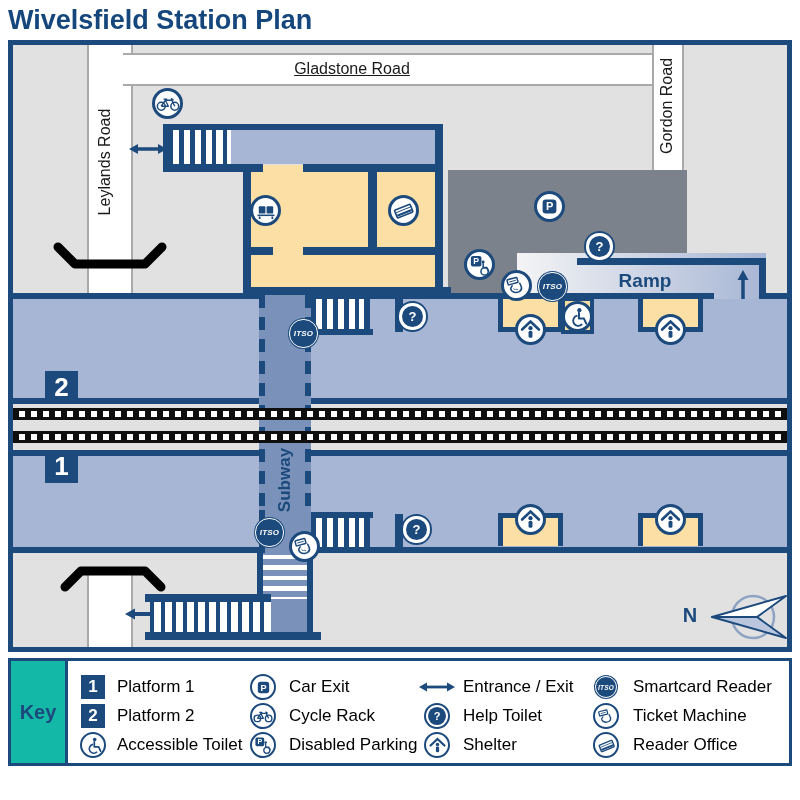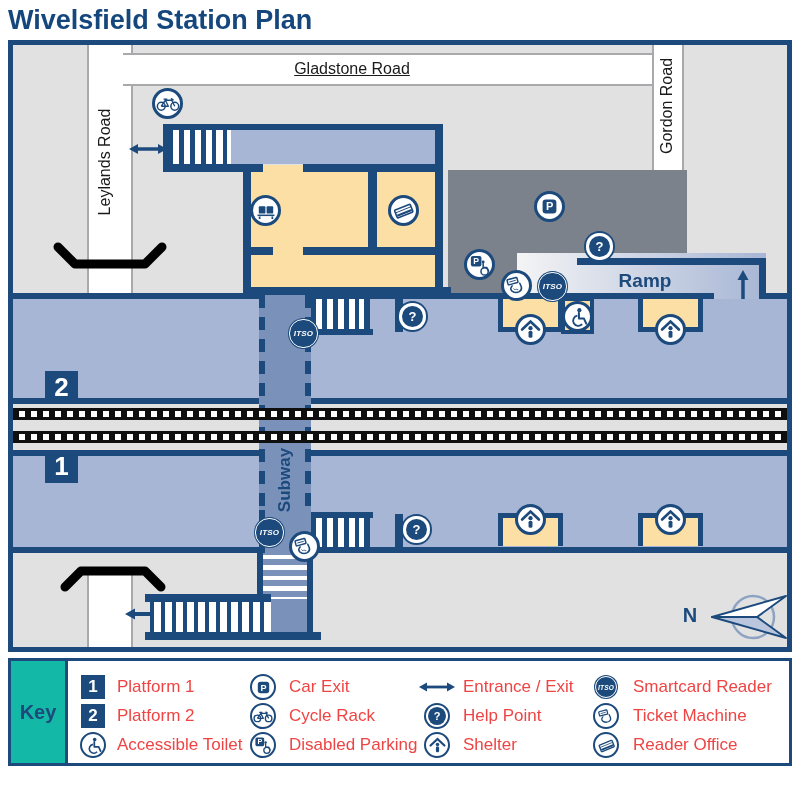--- a/index.html
+++ b/index.html
@@ -24,21 +24,21 @@
   .i26{width:26px;height:26px;border-width:2.5px;}
   .itso{background:var(--db);border-radius:50%;display:flex;align-items:center;justify-content:center;}
   .itso .ring{border:1.5px solid #fff;border-radius:50%;width:84%;height:84%;display:flex;align-items:center;justify-content:center;
     color:#fff;font-weight:bold;font-style:italic;letter-spacing:.2px;}
   .help{background:var(--db);border-radius:50%;display:flex;align-items:center;justify-content:center;}
   .help .w{background:#fff;border-radius:50%;width:84%;height:84%;display:flex;align-items:center;justify-content:center;}
   .help .d{background:var(--db);border-radius:50%;width:82%;height:82%;display:flex;align-items:center;justify-content:center;color:#fff;font-weight:bold;}
   .badge{background:var(--db);color:#fff;font-weight:bold;text-align:center;}
   .shel{background:var(--cream);}
   .keyband{left:8px;top:658px;width:784px;height:108px;background:#fff;border:3px solid var(--db);}
-  .keylabel{font-size:17px;color:#ef4444;line-height:26px;white-space:nowrap;}
+  .keylabel{font-size:17px;color:#000000;line-height:26px;white-space:nowrap;}
   .cream{background:var(--cream);}
   svg{display:block;}
 </style>
 </head>
 <body>
 <div id="stage">
 
   <div class="abs title" style="left:8px;top:5px;">Wivelsfield Station Plan</div>
 
   <div class="abs map">
@@ -330,21 +330,21 @@
         <line x1="6" y1="7" x2="30" y2="7" stroke="#1c4a7c" stroke-width="2.8"></line>
         <polygon points="0,7 8,2.5 8,11.5" fill="#1c4a7c"></polygon>
         <polygon points="36,7 28,2.5 28,11.5" fill="#1c4a7c"></polygon>
       </svg>
     <div class="abs keylabel" style="left:452px;top:13px;text-align:center;">Entrance / Exit</div>
     <div class="abs help i26" style="left:413px;top:42px;">
         <div class="w">
           <div class="d" style="font-size:11px;">?</div>
         </div>
       </div>
-    <div class="abs keylabel" style="left:452px;top:42px;">Help Point</div>
+    <div class="abs keylabel" style="left:452px;top:42px;">Help Toilet</div>
     <div class="abs circ i26" style="left:413px;top:71px;">
         <svg width="19" height="19" viewBox="0 0 26 26">
           <path d="M3.5 13 L13 4 L22.5 13" stroke="#1c4a7c" stroke-width="3" fill="none" stroke-linecap="round"></path>
           <circle cx="13" cy="11.5" r="2.4" fill="#1c4a7c"></circle>
           <rect x="10.8" y="14.3" width="4.4" height="8" rx="1.8" fill="#1c4a7c"></rect>
         </svg>
       </div>
     <div class="abs keylabel" style="left:452px;top:71px;text-align:right;">Shelter</div>
 
     <div class="abs itso" style="left:583px;top:14px;width:24px;height:24px;">

